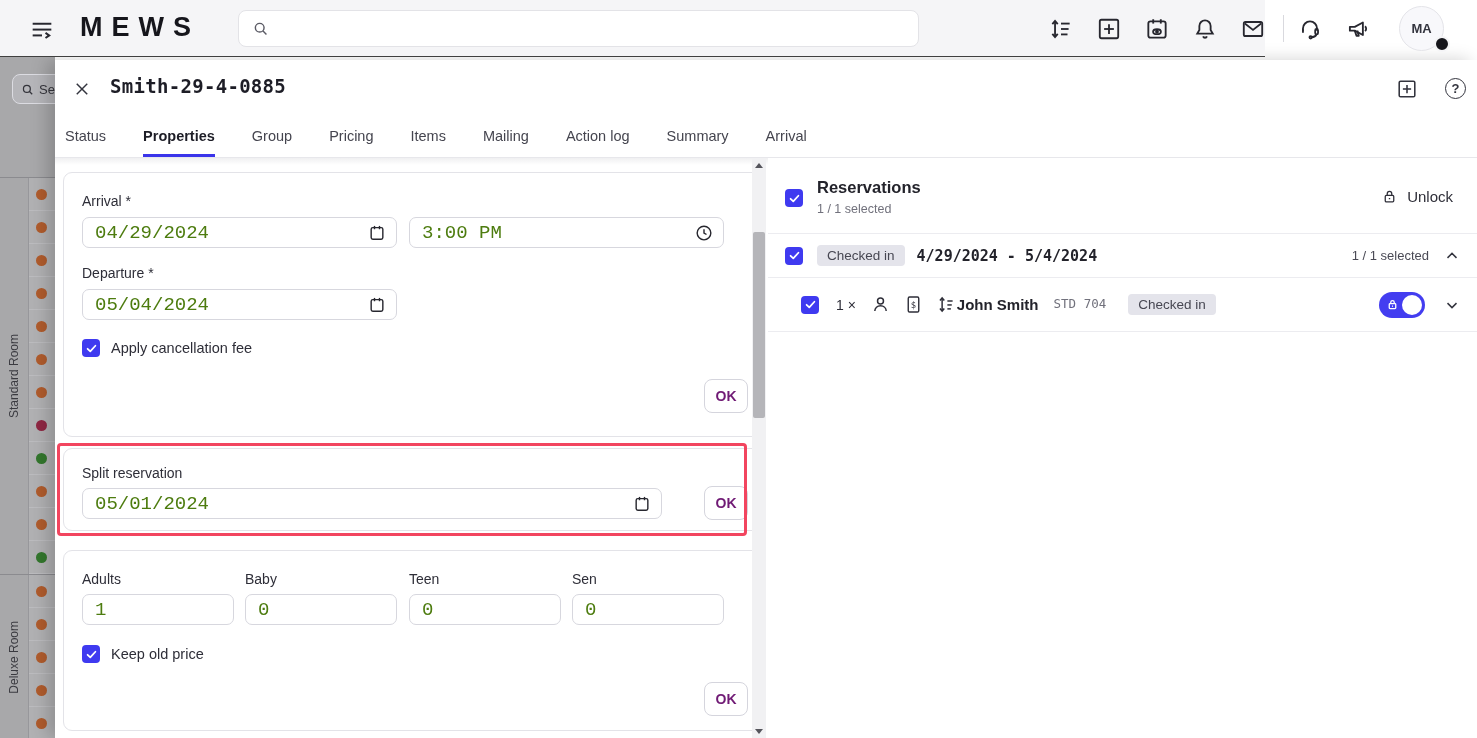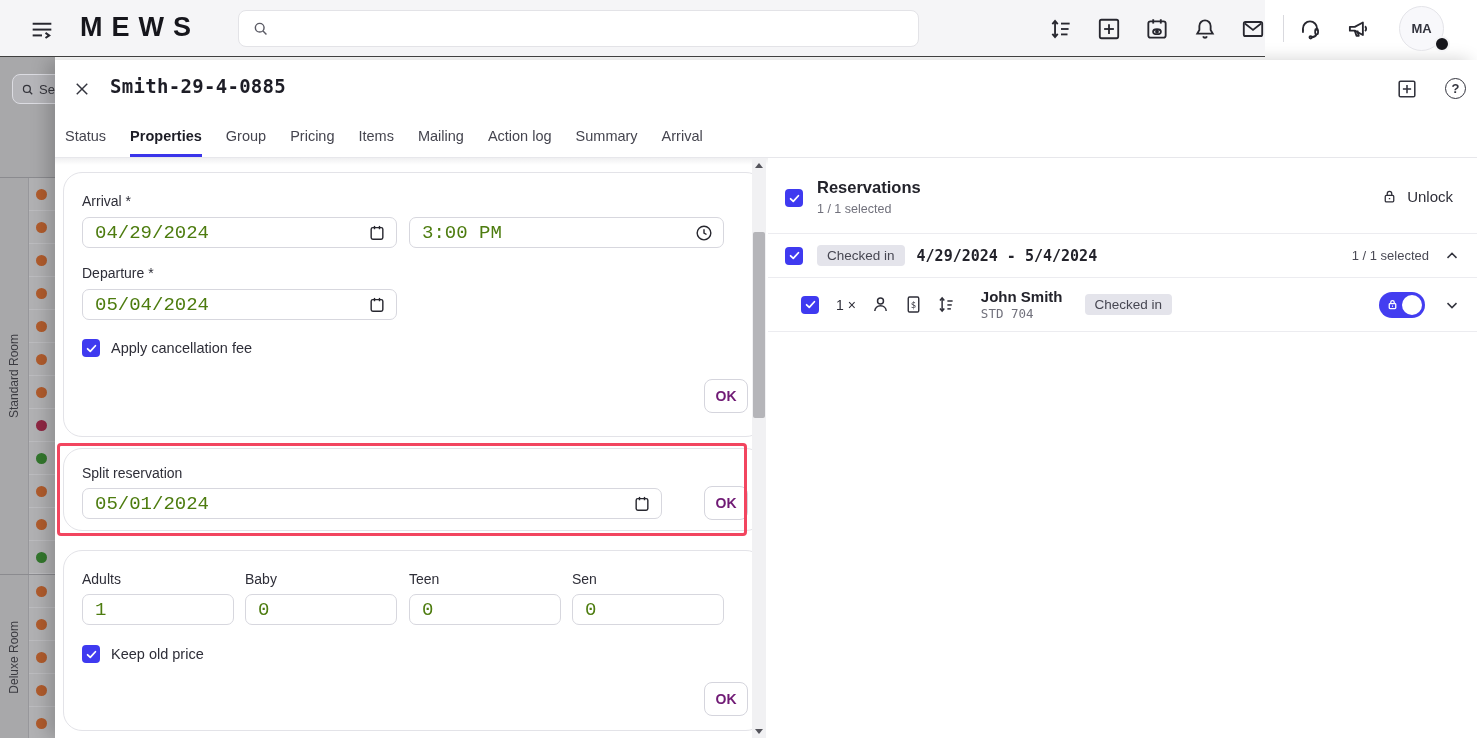--- a/index.html
+++ b/index.html
@@ -33,28 +33,28 @@
   .tl-row{height:33px;background:#b1b1b3;border-bottom:1px solid #bcbcbf;display:flex;align-items:center;padding-left:7px}
   .dot{width:11px;height:11px;border-radius:50%}
 
   
   .modal{position:absolute;left:55px;top:60px;width:1422px;height:678px;background:#fff;z-index:20;box-shadow:-8px 0 16px rgba(0,0,0,.18)}
   .m-close{position:absolute;left:15px;top:17px;width:24px;height:24px;color:#33343e;cursor:pointer}
   .m-title{position:absolute;left:55px;top:15px;font-size:19px;font-weight:700;color:#1d1d26;letter-spacing:.3px}
   .m-add{position:absolute;left:1340px;top:17px;width:24px;height:24px;color:#33343e;cursor:pointer}
   .m-help{position:absolute;left:1390px;top:18px;width:21px;height:21px;border:1.6px solid #33343e;border-radius:50%;display:flex;align-items:center;justify-content:center;font-size:13px;font-weight:700;color:#33343e;cursor:pointer}
 
-  .tabs{position:absolute;left:10px;top:62px;display:flex;gap:24px;height:35px}
+  .tabs{position:absolute;left:10px;top:62px;display:flex;gap:37px;height:35px}
   .tab{font-size:14.5px;color:#45454f;padding:6px 0 10px;cursor:pointer;border-bottom:3px solid transparent}
   .tab.active{color:#1d1d26;font-weight:700;border-bottom-color:#3a34ea}
   .tabs-divider{position:absolute;left:0;top:97px;width:1422px;height:1px;background:#e7e7eb}
   .tabs-shadow{position:absolute;left:0;top:98px;width:1422px;height:7px;background:linear-gradient(to bottom,rgba(40,40,60,.07),rgba(40,40,60,0))}
 
   
-  .card{position:absolute;left:8px;width:702px;background:#fff;border:1px solid #e3e3e8;border-radius:19px}
+  .card{position:absolute;left:8px;width:702px;background:#fff;border:1px solid #e3e3e8;border-radius:9px}
   .card1{top:112px;height:265px}
   .card2{top:388px;height:83px}
   .card3{top:490px;height:181px}
   .hl-box{position:absolute;left:2px;top:383px;width:690px;height:93px;border:3px solid #f2455f;border-radius:4px;pointer-events:none;z-index:5}
   .f-label{position:absolute;font-size:14px;color:#2e2e38}
   .inp{position:absolute;height:31px;border:1px solid #d7d7de;border-radius:7px;background:#fff;display:flex;align-items:center}
   .inp input{border:none;outline:none;flex:1;min-width:0;padding:0 12px;font-size:19px;color:#4d7c0f;background:transparent;font-family:Liberation Mono, monospace}
   .inp .ic{position:absolute;right:9px;top:5px;color:#27272f}
   .ok-btn{position:absolute;width:44px;height:34px;background:#fff;border:1px solid #d5d5dd;border-radius:8px;font-size:14px;font-weight:700;color:#701a75;display:flex;align-items:center;justify-content:center;cursor:pointer}
   .chk-row{position:absolute;display:flex;align-items:center;gap:11px;cursor:pointer}
@@ -445,21 +445,21 @@
         <span class="row-ic ic" style="margin-left:12px">
           <svg width="21" height="21" viewBox="0 0 24 24" fill="none" stroke="currentColor" stroke-width="1.7">
             <line x1="7" y1="5" x2="7" y2="19"></line>
               <polyline points="4.5,7.5 7,4.5 9.5,7.5"></polyline>
               <polyline points="4.5,16.5 7,19.5 9.5,16.5"></polyline>
             <line x1="13" y1="8" x2="19" y2="8"></line>
               <line x1="13" y1="12.5" x2="18" y2="12.5"></line>
               <line x1="13" y1="17" x2="17" y2="17"></line>
           </svg>
         </span>
-        <span style="margin-left:24px;display:flex;flex-direction:column;gap:0">
+        <span style="display:flex;flex-direction:row;gap:15px">
           <span class="chip-name">John Smith</span>
           <span class="chip-room mono">STD 704</span>
         </span>
         <span class="badge" style="margin-left:22px">Checked in</span>
         <span class="toggle" style="margin-left:auto">
           <span class="ic">
             <svg width="13" height="13" viewBox="0 0 24 24" fill="none" stroke="#fff" stroke-width="2.4">
               <rect x="6" y="10.5" width="12" height="9" rx="1.5"></rect>
                 <path d="M8.8 10.5 V8 a3.2 3.2 0 0 1 6.4 0 v2.5"></path>
                 <line x1="11" y1="15" x2="13" y2="15"></line>

